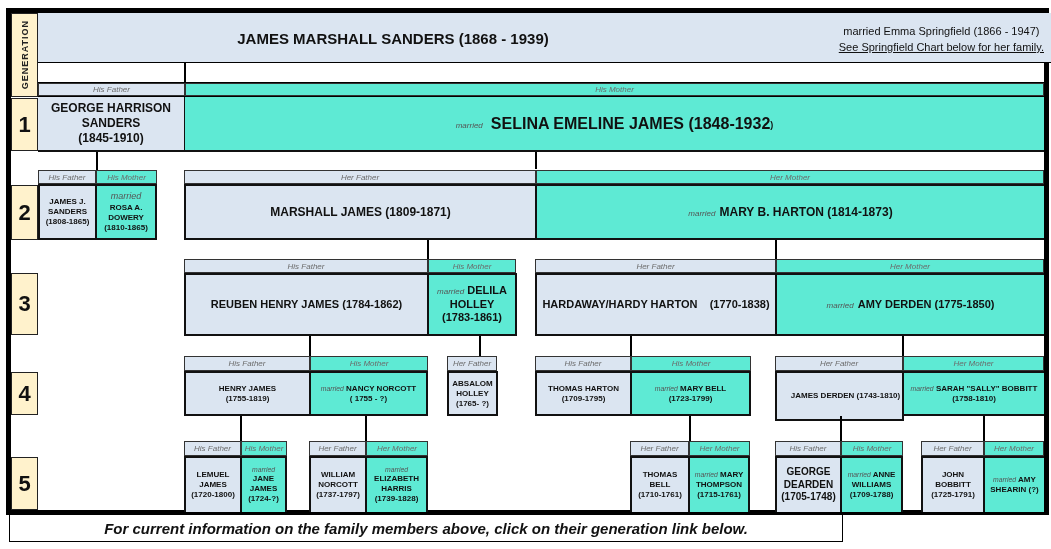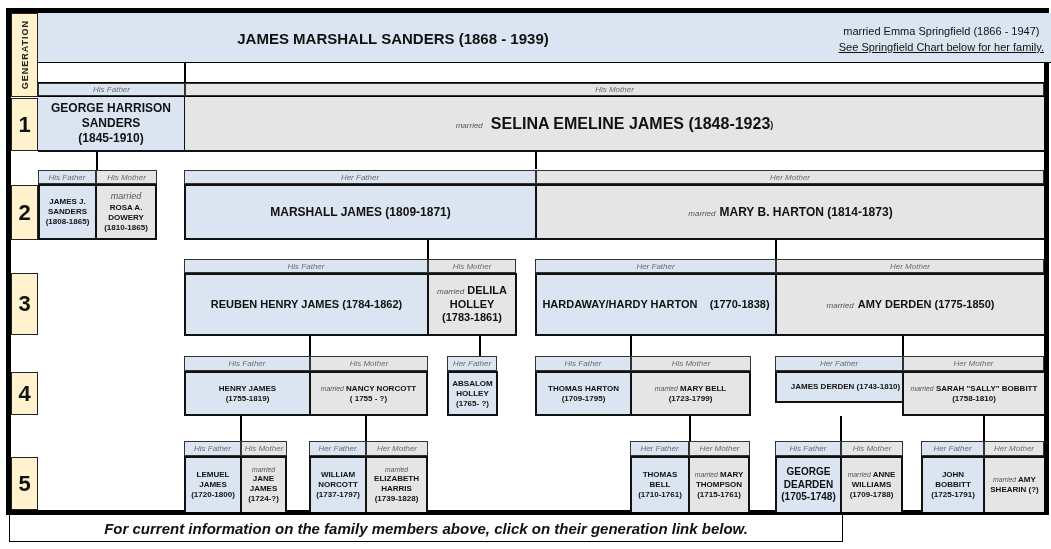--- a/index.html
+++ b/index.html
@@ -1,19 +1,19 @@
 <!DOCTYPE html>
 <html><head>
 <meta charset="utf-8">
 <style>
   * { box-sizing: border-box; margin: 0; padding: 0; }
   body { width: 1051px; height: 549px; background: #ffffff; font-family: "Liberation Sans", "DejaVu Sans", sans-serif; position: relative; overflow: hidden; }
   .abs { position: absolute; }
   .blue { background: #dbe5f1; }
-  .pink { background: #e5e5e5; }
+  .pink { background: #5eead4; }
   .gen-cell { background: #fff2cc; border: 1px solid #222; display: flex; align-items: center; justify-content: center; font-weight: bold; font-size: 22px; color: #111; }
   .frame-line { background: #000; position: absolute; }
   .label { position: absolute; display: flex; align-items: center; justify-content: center; font-style: italic; font-size: 8px; color: #6b6b6b; border: 1px solid #333; }
   .person { position: absolute; display: flex; flex-direction: column; align-items: center; justify-content: center; text-align: center; font-weight: bold; color: #111; border: 2px solid #111; line-height: 1.25; }
   .person .married { font-style: italic; font-weight: normal; color: #555; font-size: 0.85em; }
   .vline { position: absolute; width: 2px; background: #000; }
   .hline { position: absolute; height: 1px; background: #000; }
   .gen-vertical { writing-mode: vertical-rl; transform: rotate(180deg); font-size: 9px; font-weight: bold; letter-spacing: 1px; color: #222; }
 </style>
 </head>
@@ -42,21 +42,21 @@
 <div class="hline" style="left:38px;top:96px;width:1006px;height:2px;"></div>
 
 <div class="gen-cell abs" style="left:11px;top:98px;width:27px;height:53px;">1</div>
 <div class="person blue" style="left:38px;top:97px;width:148px;height:55px;font-size:12px;border-width:0 2px 2px 0;">
   <span>GEORGE HARRISON</span>
   <span>SANDERS</span>
   <span>(1845-1910)</span>
 </div>
 <div class="person pink" style="left:185px;top:97px;width:859px;height:55px;font-size:16px;flex-direction:row;border-width:0 0 2px 0;">
   <span class="married" style="font-size:8px;margin-right:8px;margin-top:4px;">married</span>
-  <span>SELINA EMELINE JAMES (1848-1923</span>
+  <span>SELINA EMELINE JAMES (1848-1932</span>
     <span style="font-size:9px;margin-top:5px;">)</span>
 </div>
 <div class="vline" style="left:96px;top:152px;height:33px;"></div>
 <div class="vline" style="left:535px;top:152px;height:17px;"></div>
 
 <div class="label blue" style="left:38px;top:170px;width:58px;height:14px;">His Father</div>
 <div class="label pink" style="left:96px;top:170px;width:61px;height:14px;">His Mother</div>
 <div class="label blue" style="left:184px;top:170px;width:352px;height:14px;">Her Father</div>
 <div class="label pink" style="left:536px;top:170px;width:508px;height:14px;">Her Mother</div>
 
@@ -131,21 +131,21 @@
   <span>(1765- ?)</span>
 </div>
 <div class="person blue" style="left:535px;top:371px;width:97px;height:45px;font-size:8px;">
   <span>THOMAS HARTON</span>
   <span>(1709-1795)</span>
 </div>
 <div class="person pink" style="left:630px;top:371px;width:121px;height:45px;font-size:8px;">
   <span><span class="married">married</span> <span>MARY BELL</span></span>
   <span>(1723-1799)</span>
 </div>
-<div class="person blue" style="left:775px;top:371px;width:129px;height:32px;font-size:8px;padding-left:12px;">
+<div class="person blue" style="left:775px;top:371px;width:129px;height:50px;font-size:8px;padding-left:12px;">
   <span>JAMES DERDEN (1743-1810)</span>
 </div>
 <div class="person pink" style="left:902px;top:371px;width:142px;height:45px;font-size:8px;border-right:0;">
   <span><span class="married">married</span> <span>SARAH "SALLY" BOBBITT</span></span>
   <span>(1758-1810)</span>
 </div>
 <div class="vline" style="left:240px;top:416px;height:25px;"></div>
 <div class="vline" style="left:365px;top:416px;height:25px;"></div>
 <div class="vline" style="left:689px;top:416px;height:25px;"></div>
 <div class="vline" style="left:840px;top:416px;height:25px;"></div>

